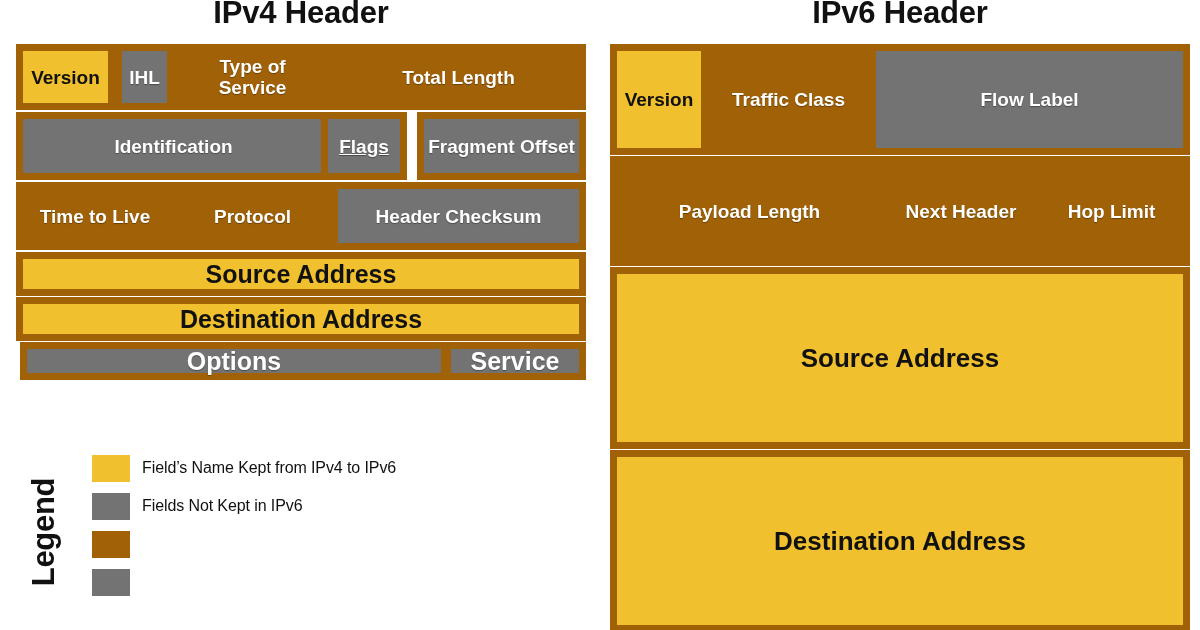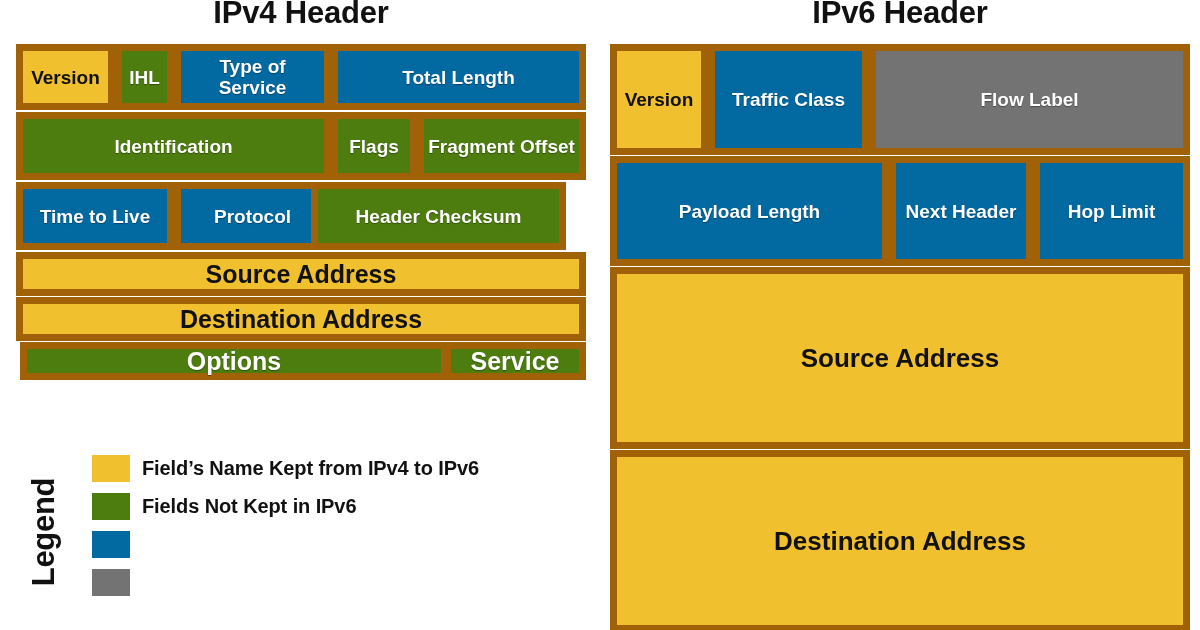--- a/index.html
+++ b/index.html
@@ -34,22 +34,22 @@
     align-items: center;
     justify-content: center;
     text-align: center;
     font-weight: bold;
     font-size: 19px;
     line-height: 21px;
     border: 7px solid #a16207;
     padding: 0 3px;
   }
   .c-yellow { background: #F0C02E; color: #111111; }
-  .c-red    { background: #4d7c0f; color: #ffffff; }
-  .c-blue   { background: #0369a1; color: #ffffff; }
+  .c-red    { background: #737373; color: #ffffff; }
+  .c-blue   { background: #a16207; color: #ffffff; }
   .c-teal   { background: #737373; color: #ffffff; }
 
   .c-red, .c-blue, .c-teal {
     text-shadow: 0 1px 1px rgba(0,0,0,0.35);
   }
 
   .big-addr { font-size: 25px; }
   .ipv6-addr { font-size: 26px; }
 
   
@@ -79,44 +79,44 @@
     display: flex;
     align-items: center;
   }
   .legend-swatch {
     width: 38px;
     height: 27px;
     flex: 0 0 auto;
   }
   .legend-label {
     margin-left: 12px;
-    font-size: 20px;
-    font-weight: bold;
+    font-size: 16px;
+    font-weight: normal;
     color: #111111;
     white-space: nowrap;
     letter-spacing: -0.1px;
   }
 </style>
 </head>
 <body>
 
 <div class="panel-title" id="ipv4-title">IPv4 Header</div>
 
 <div class="field c-yellow" style="left:16px;  top:44px;  width:99px;  height:66px;">Version</div>
 <div class="field c-red" style="left:115px; top:44px;  width:59px;  height:66px;">IHL</div>
 <div class="field c-blue" style="left:174px; top:44px;  width:157px; height:66px;">Type of Service</div>
 <div class="field c-blue" style="left:331px; top:44px;  width:255px; height:66px;">Total Length</div>
 
 <div class="field c-red" style="left:16px;  top:112px; width:315px; height:68px;">Identification</div>
-<div class="field c-red" style="left:331px; top:112px; width:86px;  height:68px;">Flags</div>
+<div class="field c-red" style="left:321px; top:112px; width:86px;  height:68px;text-decoration:underline;">Flags</div>
 <div class="field c-red" style="left:417px; top:112px; width:169px; height:68px;">Fragment Offset</div>
 
 <div class="field c-blue" style="left:16px;  top:182px; width:158px; height:68px;">Time to Live</div>
 <div class="field c-blue" style="left:174px; top:182px; width:157px; height:68px;">Protocol</div>
-<div class="field c-red" style="left:311px; top:182px; width:255px; height:68px;">Header Checksum</div>
+<div class="field c-red" style="left:331px; top:182px; width:255px; height:68px;">Header Checksum</div>
 
 <div class="field c-yellow big-addr" style="left:16px; top:252px; width:570px; height:44px;">Source Address</div>
 
 <div class="field c-yellow big-addr" style="left:16px; top:297px; width:570px; height:44px;">Destination Address</div>
 
 <div class="field c-red big-addr" style="left:20px;  top:342px; width:428px; height:38px;">Options</div>
 <div class="field c-red big-addr" style="left:444px; top:342px; width:142px; height:38px;">Service</div>
 
 <div class="panel-title" id="ipv6-title">IPv6 Header</div>
 

